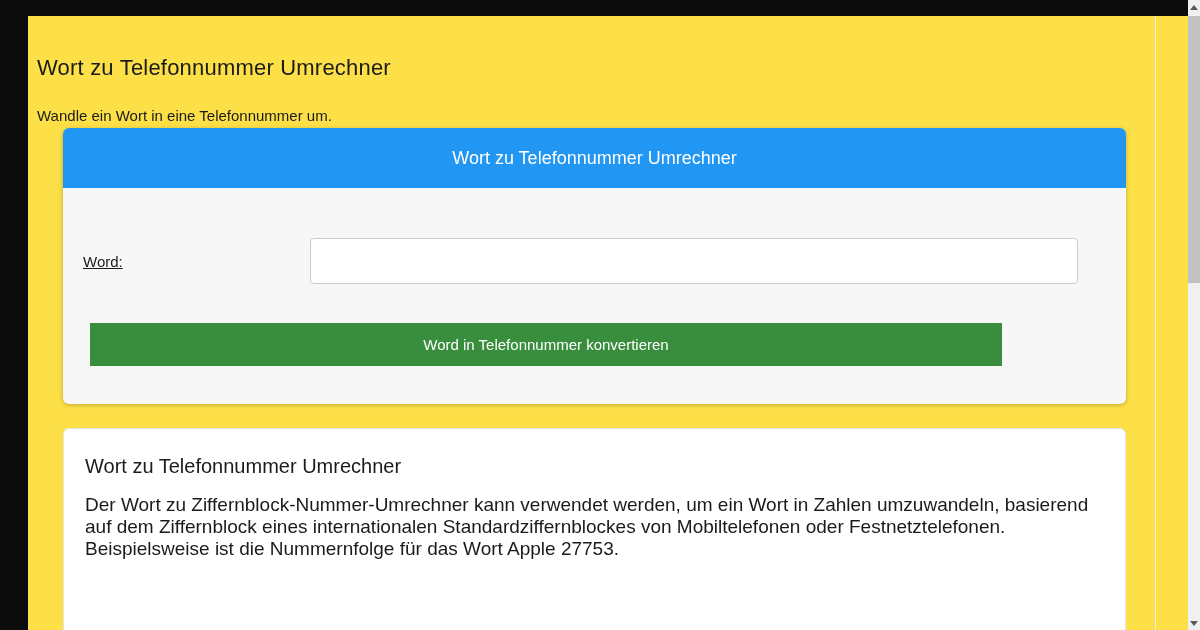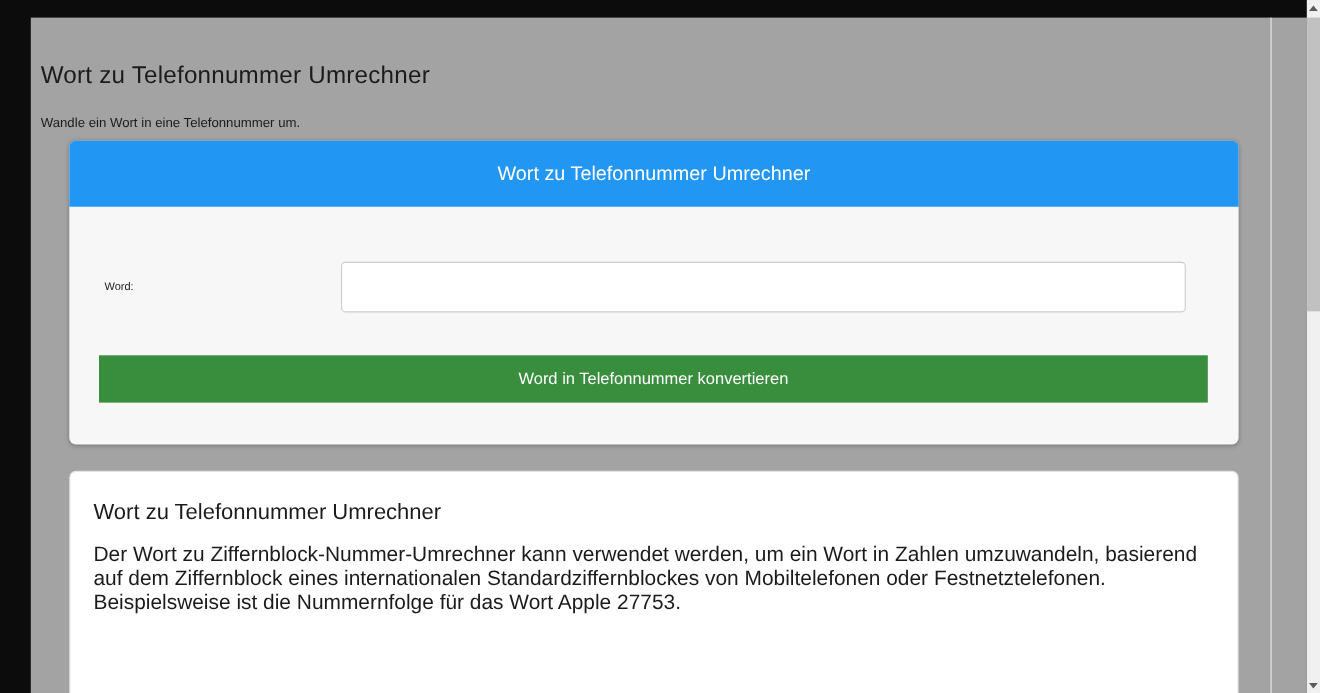--- a/index.html
+++ b/index.html
@@ -10,40 +10,40 @@
     position: relative;
     font-family: "Liberation Sans", sans-serif;
     color: #1b1b1b;
   }
 
   
   .sheet {
     position: absolute;
     left: 28px; top: 16px;
     width: 1160px; height: 614px;
-    background: #a3a3a3;
+    background: #fde047;
   }
   .sheet-edge {
     position: absolute;
     left: 1127px; top: 0;
     width: 1px; height: 614px;
     background: #ededed;
   }
 
   .page-title {
     position: absolute;
     left: 9px; top: 24px;
     font-size: 22px;
     font-weight: 400;
     letter-spacing: .2px;
   }
   .page-subtitle {
     position: absolute;
     left: 9px; top: 76px;
-    font-size: 12px;
+    font-size: 15px;
   }
 
   
   .converter-card {
     position: absolute;
     left: 35px; top: 112px;
     width: 1063px; height: 276px;
     border-radius: 6px;
     background: #f7f7f7;
     box-shadow: 0 1px 4px rgba(0,0,0,.25);
@@ -57,41 +57,42 @@
     display: flex;
     align-items: center;
     justify-content: center;
   }
   .converter-body {
     position: relative;
     height: 216px;
   }
   .word-label {
     position: absolute;
-    left: 32px; top: 50px; height: 46px;
+    left: 20px; top: 50px; height: 46px;
     display: flex; align-items: center;
-    font-size: 10px;
+    font-size: 15px;
+    text-decoration: underline;
   }
   .word-input {
     position: absolute;
     left: 247px; top: 50px;
     width: 768px; height: 46px;
     box-sizing: border-box;
     border: 1px solid #cccccc;
     border-radius: 4px;
     background: #ffffff;
     font-family: "Liberation Sans", sans-serif;
     font-size: 15px;
     padding: 0 12px;
     outline: none;
   }
   .convert-button {
     position: absolute;
     left: 27px; top: 135px;
-    width: 1008px; height: 43px;
+    width: 912px; height: 43px;
     border: none;
     background: #388e3c;
     color: #ffffff;
     font-family: "Liberation Sans", sans-serif;
     font-size: 15px;
     cursor: pointer;
   }
 
   
   .info-card {

